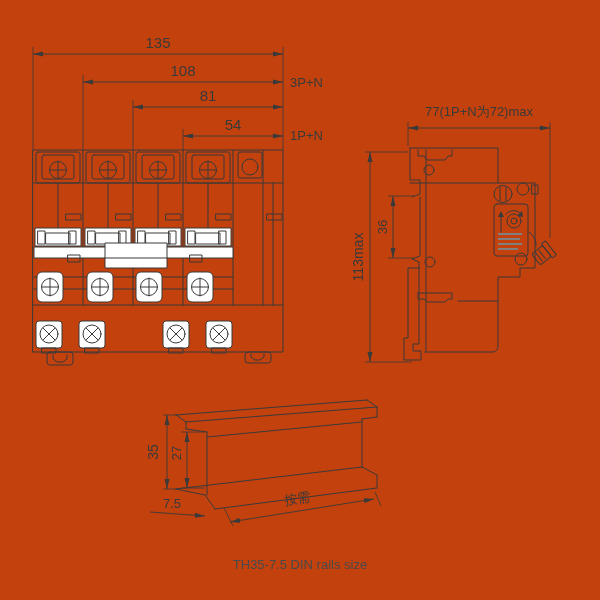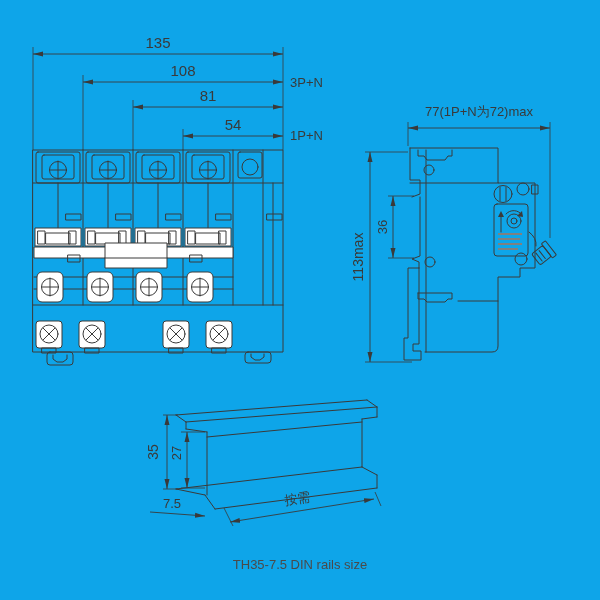--- a/index.html
+++ b/index.html
@@ -1,16 +1,16 @@
 <!DOCTYPE html>
 <html><head>
 <meta charset="utf-8">
 <style>
   html,body{margin:0;padding:0;background:#ffffff;}
-  #canvas{width:600px;height:600px;position:relative;background:#0ea5e9;overflow:hidden;}
+  #canvas{width:600px;height:600px;position:relative;background:#c2410c;overflow:hidden;}
   svg{display:block;}
   .ln{fill:none;stroke:#3a3a3a;stroke-width:1;stroke-linecap:round;stroke-linejoin:round;}
   .fw{fill:#ffffff;stroke:#3a3a3a;stroke-width:1;stroke-linejoin:round;}
   .dim{fill:none;stroke:#3a3a3a;stroke-width:0.9;}
   .ext{fill:none;stroke:#3a3a3a;stroke-width:0.8;}
   text{font-family:"Liberation Sans","DejaVu Sans",sans-serif;fill:#3a3a3a;}
   .t15{font-size:15px;}
   .t14{font-size:14px;}
   .t13{font-size:13px;}
   .cap{font-size:13px;fill:#4a4a4a;}

